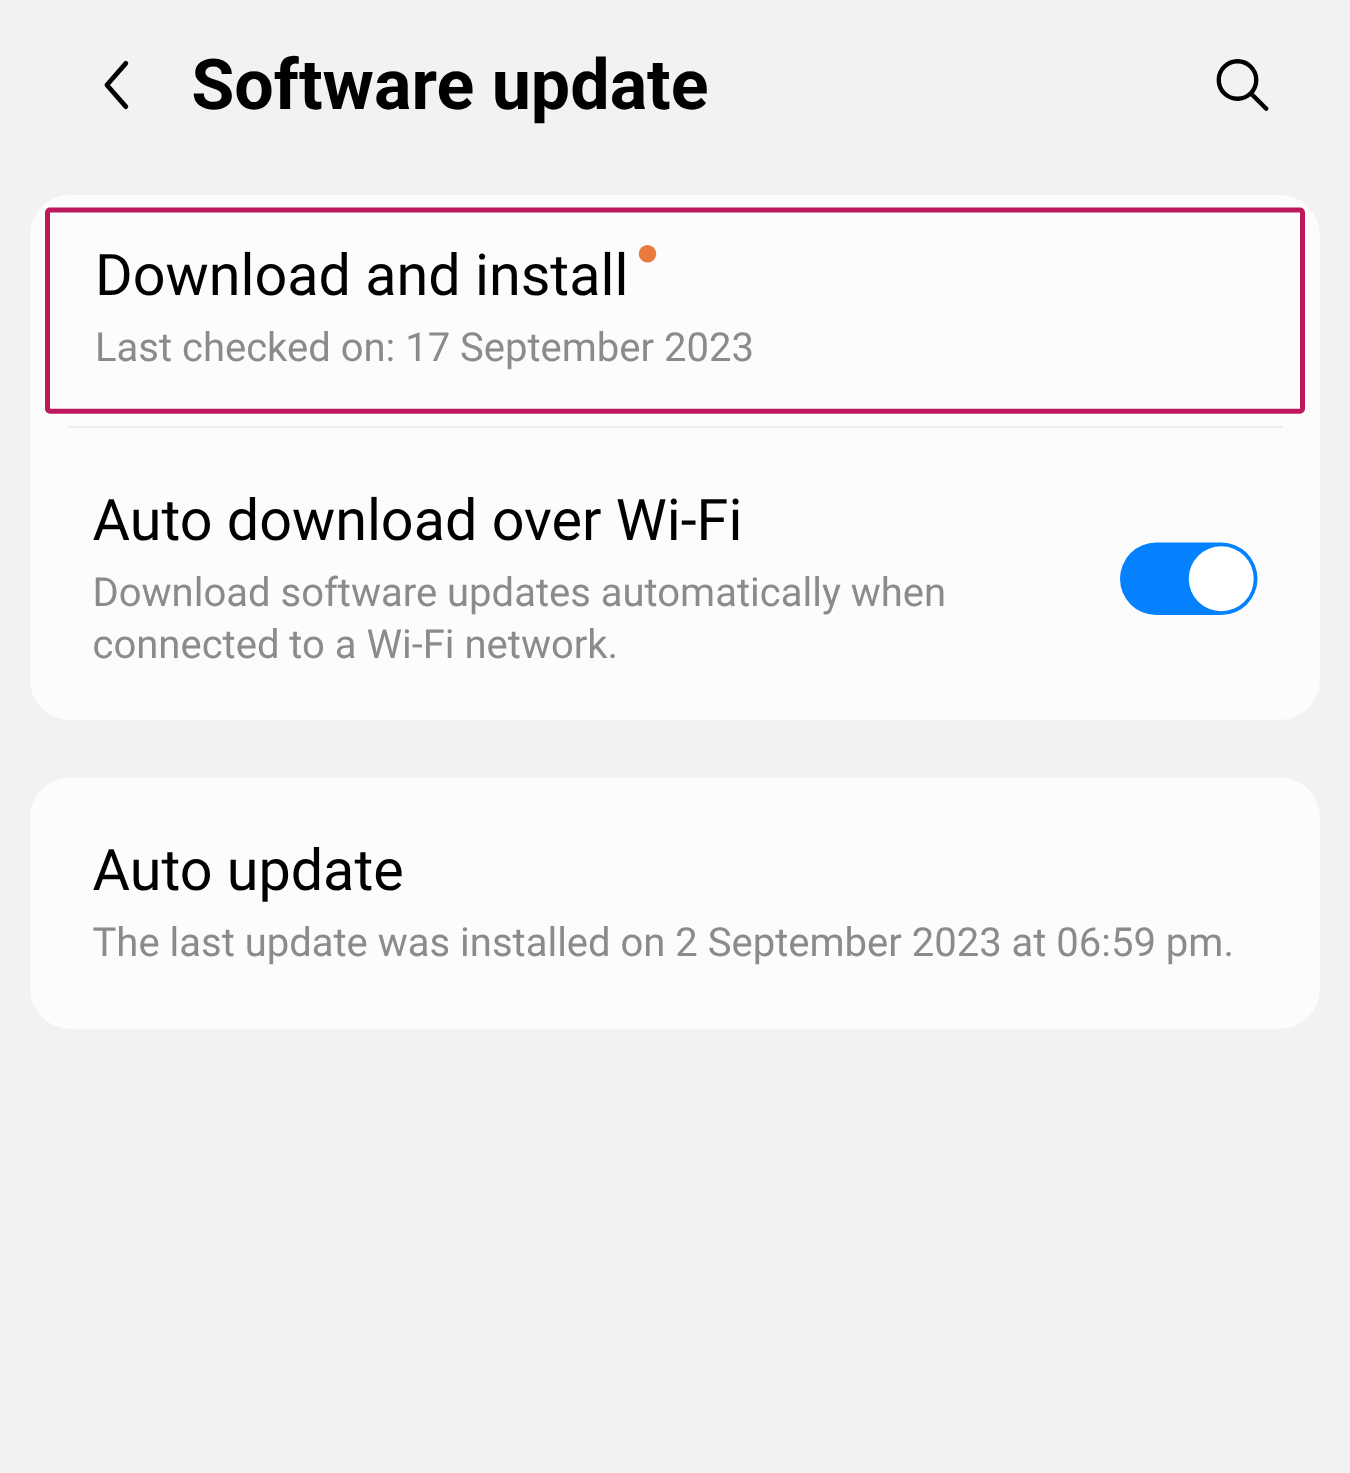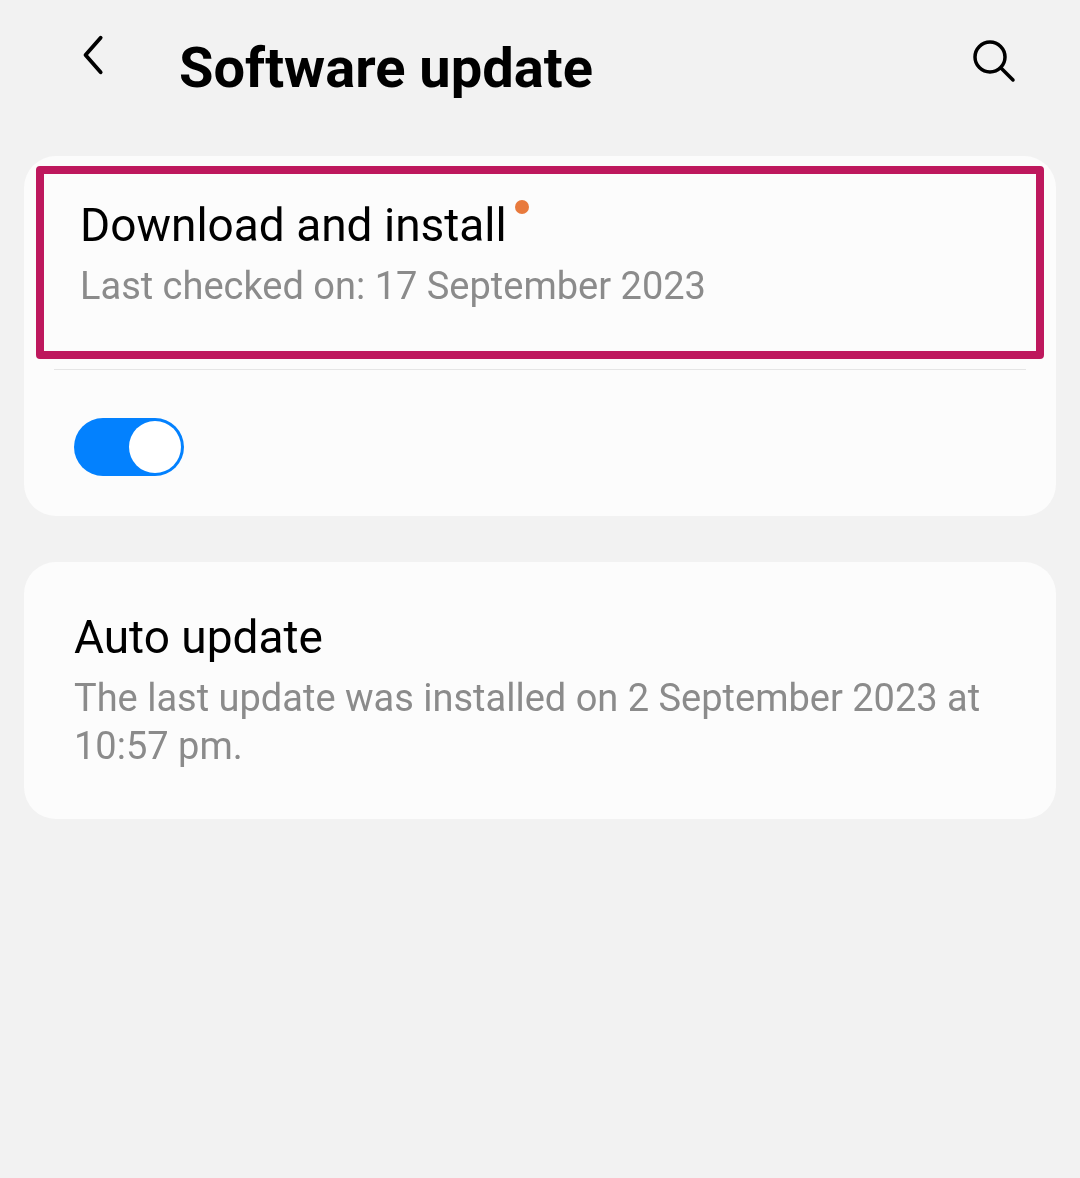--- a/index.html
+++ b/index.html
@@ -9,23 +9,23 @@
     }
     body {
       font-family: -apple-system, BlinkMacSystemFont, 'Segoe UI', Roboto, sans-serif;
       background-color: #f2f2f2;
       width: 1080px;
       height: 1178px;
       overflow: hidden;
     }
     .header {
       display: flex;
-      align-items: flex-start;
+      align-items: center;
       padding: 35px 60px 35px 72px;
-      gap: 67px;
+      gap: 41px;
     }
     .back-icon {
       width: 40px;
       height: 40px;
       cursor: pointer;
       display: flex;
       align-items: center;
       justify-content: center;
     }
     .back-icon svg {
@@ -54,44 +54,44 @@
       background-color: #fcfcfc;
       border-radius: 32px;
       margin: 20px 24px;
       overflow: hidden;
     }
     .list-item {
       padding: 30px 50px 32px 50px;
       cursor: pointer;
     }
     .list-item.highlighted {
-      border: 8px solid #be185d;
+      border: 4px solid #be185d;
       margin: 10px 12px;
-      padding: 24px 36px 40px 36px;
+      padding: 24px 36px 28px 36px;
       border-radius: 4px;
     }
     .item-title {
       font-size: 46px;
       font-weight: 400;
       color: #000;
       margin-bottom: 10px;
       position: relative;
       display: inline-block;
     }
     .notification-dot {
       position: absolute;
       top: 2px;
       right: -22px;
       width: 14px;
       height: 14px;
       background-color: #e87a3d;
       border-radius: 50%;
     }
     .item-subtitle {
-      font-size: 38px;
+      font-size: 32px;
       color: #8b8b8b;
       line-height: 1.28;
     }
     .divider {
       height: 1px;
       background-color: #e5e5e5;
       margin: 0 30px;
     }
     .list-item-toggle {
       display: flex;
@@ -150,24 +150,28 @@
     <div class="item-title">
       <span>Download and install</span>
       <span class="notification-dot"></span>
     </div>
     <div class="item-subtitle">
       <span>Last checked on: 17 September 2023</span><br>
     </div>
   </div>
   <div class="divider"></div>
   <div class="list-item-toggle">
+    <div class="item-text">
+      <div class="item-title">Auto download over Wi-Fi</div>
+      <div class="item-subtitle">Download software updates automatically when connected to a Wi-Fi network.</div>
+    </div>
     <div class="toggle">
       <div class="toggle-knob"></div>
     </div>
   </div>
 </div>
 
 <div class="card card-2">
   <div class="list-item">
     <div class="item-title">Auto update</div>
-    <div class="item-subtitle">The last update was installed on 2 September 2023 at 10:57 pm.</div>
+    <div class="item-subtitle">The last update was installed on 2 September 2023 at 06:59 pm.</div>
   </div>
 </div>
 
 </body></html>

